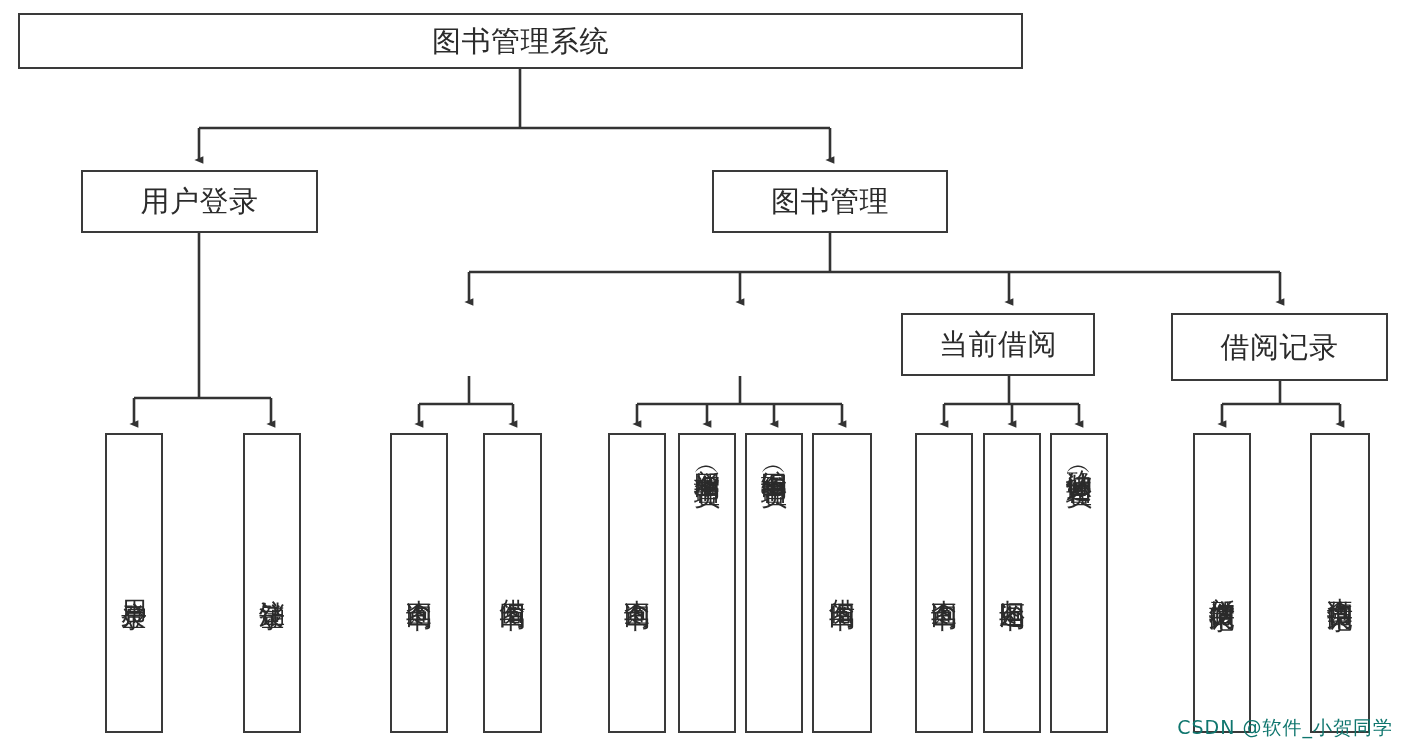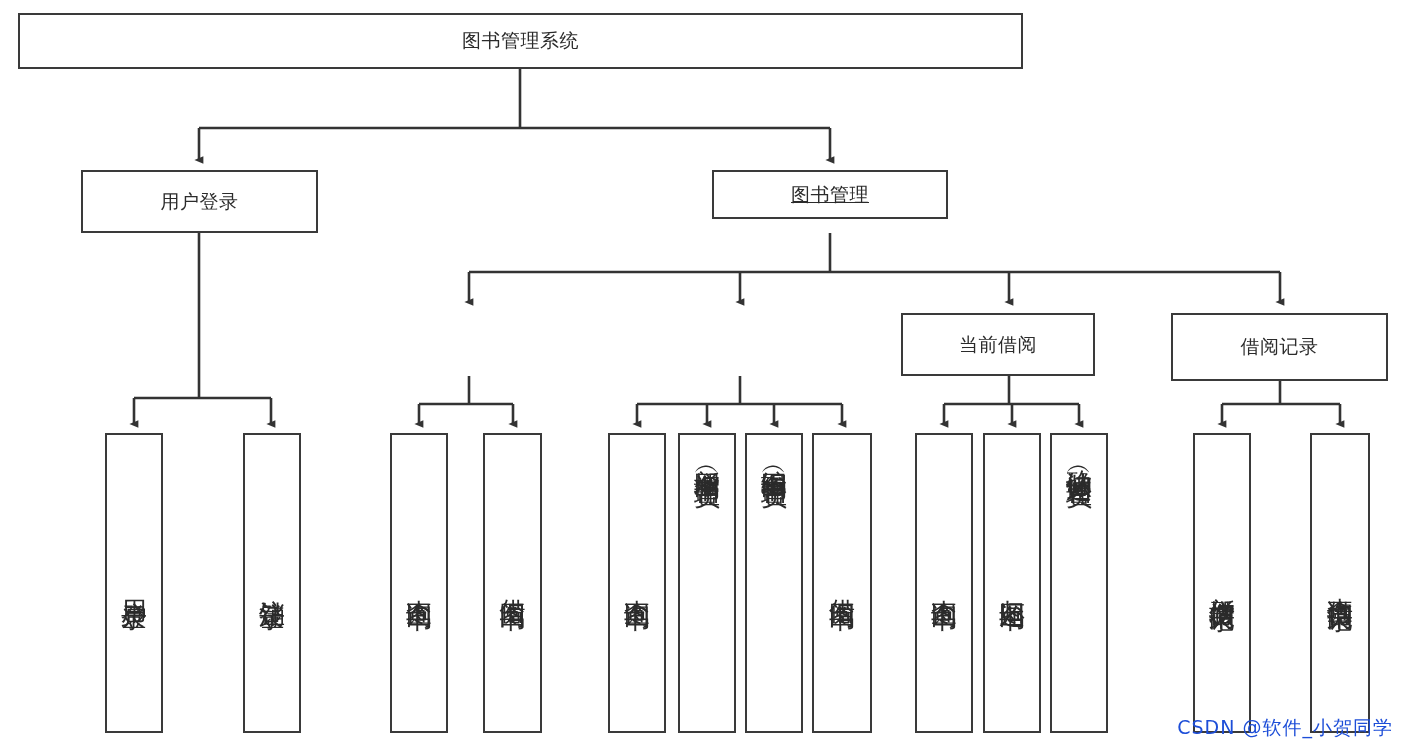--- a/index.html
+++ b/index.html
@@ -31,21 +31,21 @@
     box-sizing: border-box;
     background: #ffffff;
     border: 2px solid #3a3a3a;
     display: flex;
     align-items: center;
     justify-content: center;
     color: #2b2b2b;
     z-index: 2;
   }
   .node.horiz {
-    font-size: 19px;
+    font-size: 29px;
     line-height: 1.25;
     letter-spacing: 0.5px;
     text-align: right;
   }
   .node.vert {
     align-items: flex-start;
     justify-content: center;
     padding-top: 14px;
   }
   .node.vert .vlabel {
@@ -59,21 +59,21 @@
   }
   .node.vert.center-v {
     align-items: center;
     padding-top: 0;
   }
   .watermark {
     position: absolute;
     right: 12px;
     bottom: 6px;
     font-size: 19px;
-    color: #1d4ed8;
+    color: #0f766e;
     letter-spacing: 1px;
     white-space: nowrap;
     z-index: 3;
   }
 </style>
 </head>
 <body>
 
 <div id="canvas">
 
@@ -132,21 +132,21 @@
     </g>
   </svg>
 
   <div class="node horiz" style="left:18px; top:13px; width:1005px; height:56px;">
     <span>图书管理系统</span>
   </div>
 
   <div class="node horiz" style="left:81px; top:170px; width:237px; height:63px;">
     <span>用户登录</span>
   </div>
-  <div class="node horiz" style="left:712px; top:170px; width:236px; height:49px;text-decoration:underline;">
+  <div class="node horiz" style="left:712px; top:170px; width:236px; height:63px;">
     <span>图书管理</span>
   </div>
 
   <div class="node horiz" style="left:901px; top:313px; width:194px; height:63px;">
     <span>当前借阅</span>
   </div>
   <div class="node horiz" style="left:1171px; top:313px; width:217px; height:68px;">
     <span>借阅记录</span>
   </div>
 

